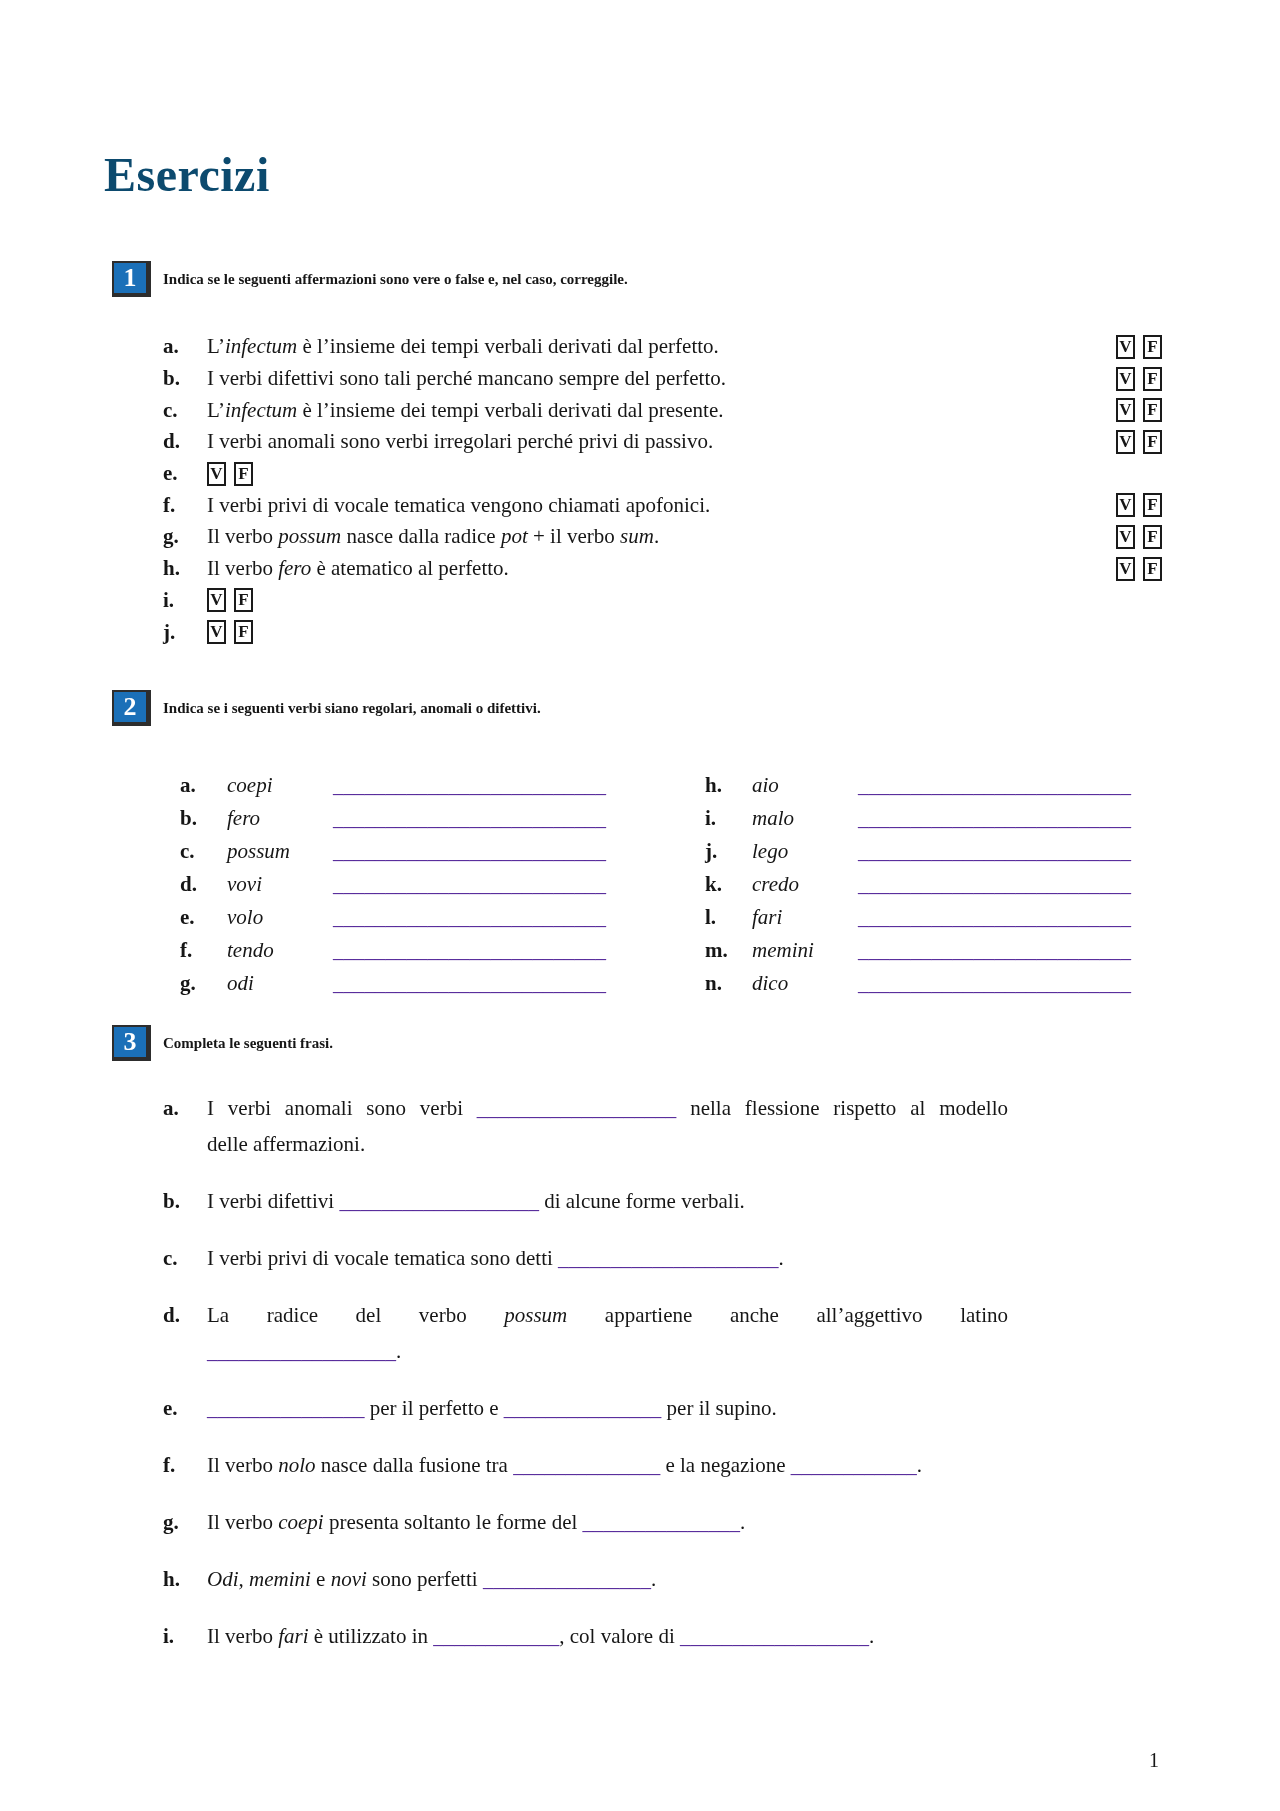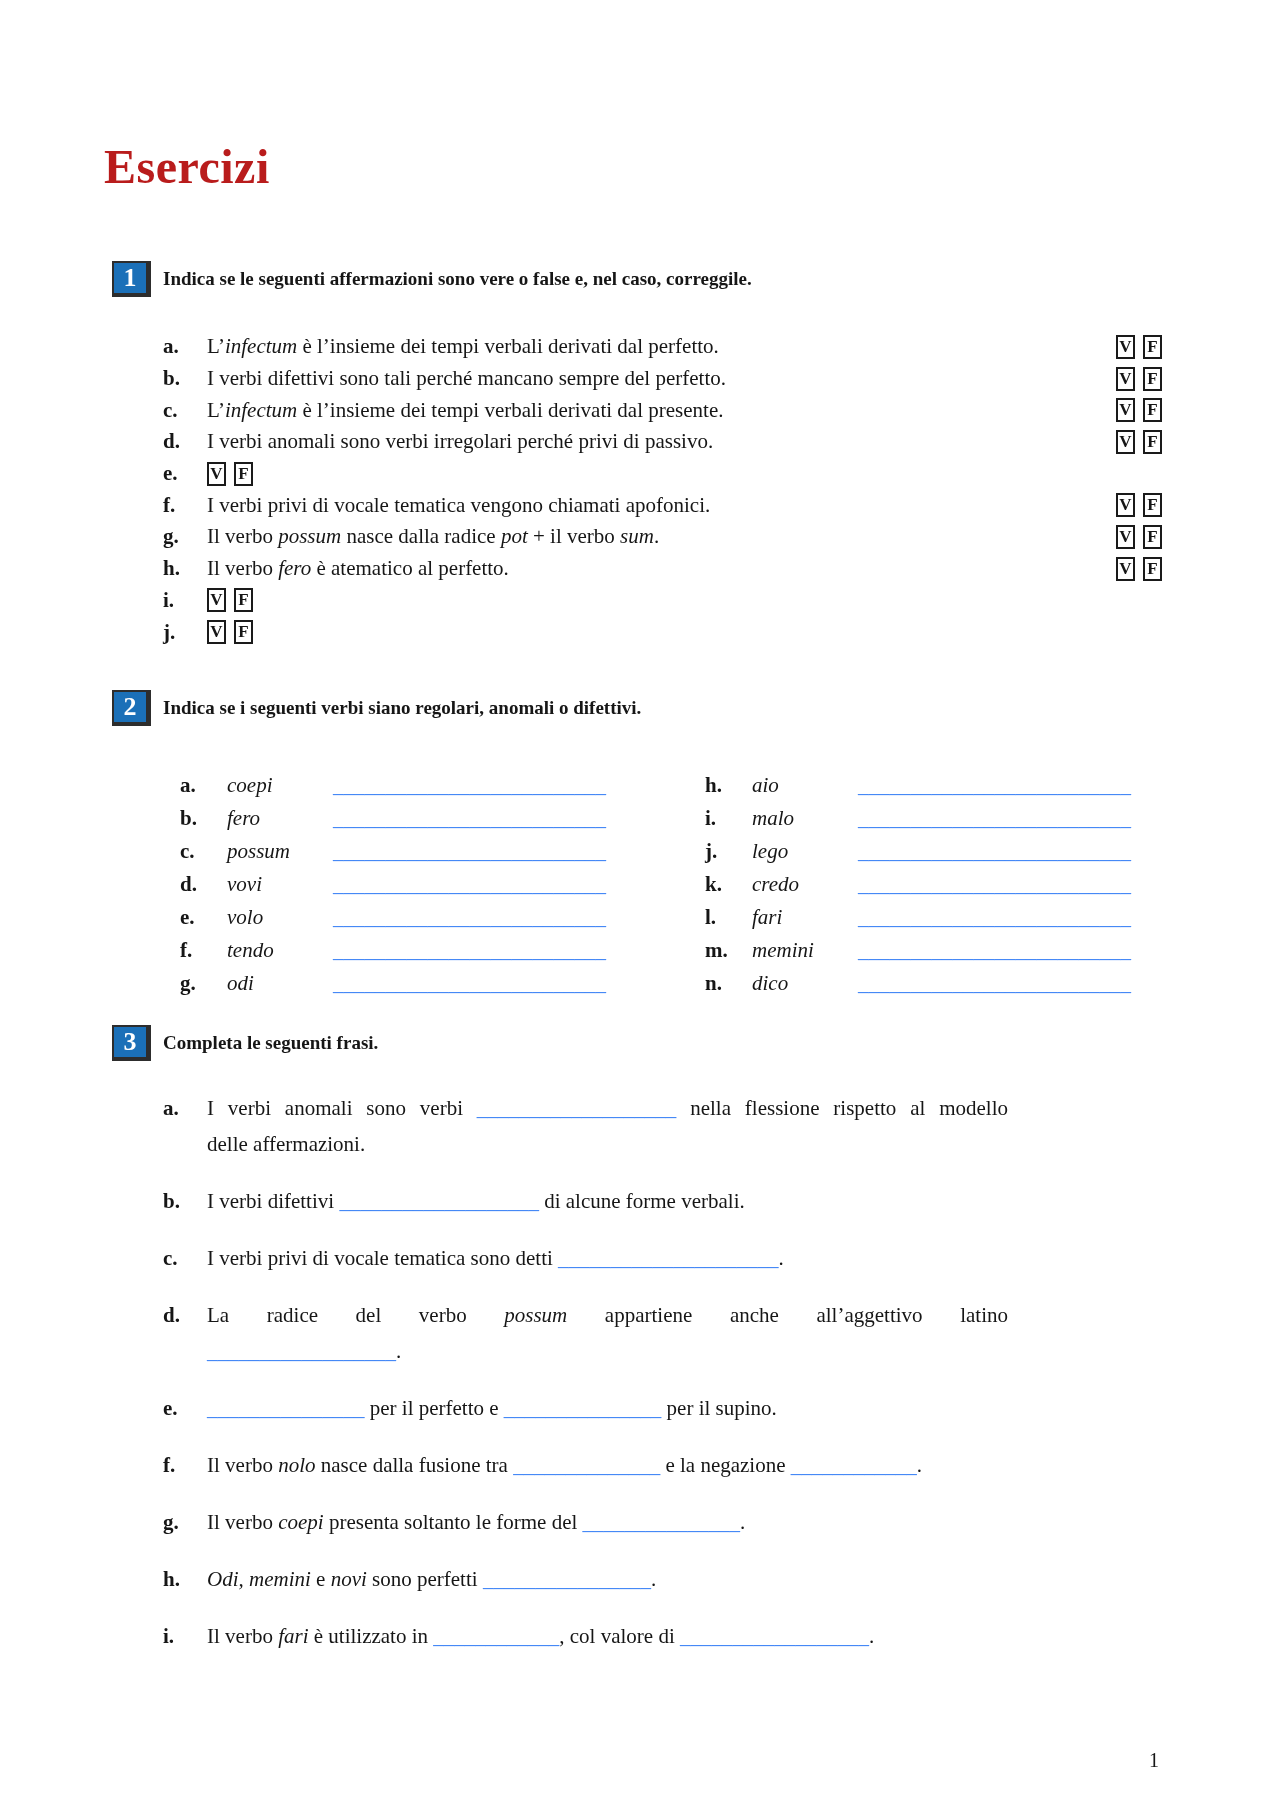--- a/index.html
+++ b/index.html
@@ -5,37 +5,37 @@
   html,body{margin:0;padding:0;background:#ffffff;}
   .page{
     position:relative;
     width:1280px;height:1811px;
     background:#ffffff;
     font-family:"Liberation Serif", serif;
     color:#161616;
     overflow:hidden;
   }
   .title{
-    position:absolute;left:104px;top:143px;margin:0;
+    position:absolute;left:104px;top:151px;margin:0;
     font-size:48px;line-height:1;font-weight:700;
-    color:#b91c1c;letter-spacing:0.5px;
+    color:#0c4a6e;letter-spacing:0.5px;
   }
   
   .ex-header{position:absolute;left:112px;display:flex;align-items:center;}
   .ex-header.h1{top:261px;}
   .ex-header.h2{top:690px;}
   .ex-header.h3{top:1025px;}
   .numbox{
     width:32px;height:30px;flex:0 0 auto;
     background:#1b70b8;
     border:2px solid #2d2d2d;border-right-width:5px;border-bottom-width:4px;
     color:#ffffff;font-size:26px;font-weight:700;
     display:flex;align-items:center;justify-content:center;
   }
-  .instruction{margin:0 0 0 12px;font-size:19px;font-weight:700;white-space:nowrap;}
+  .instruction{margin:0 0 0 12px;font-size:15px;font-weight:700;white-space:nowrap;}
 
   
   .tf-items{position:absolute;left:163px;top:331px;width:999px;}
   .tf-row{display:flex;align-items:center;height:31.7px;font-size:21px;}
   .tf-label{width:44px;font-weight:700;flex:0 0 auto;}
   .tf-text{flex:1;white-space:nowrap;}
   .tf-boxes{display:flex;gap:8px;flex:0 0 auto;}
   .checkbox{
     width:19px;height:24px;box-sizing:border-box;
     border:2px solid #1a1a1a;background:#fff;
@@ -43,21 +43,21 @@
     font-family:"Liberation Serif", serif;
   }
 
   
   .verb-col{position:absolute;top:770px;}
   .verb-col.left{left:180px;}
   .verb-col.right{left:705px;}
   .verb-row{display:flex;height:33px;font-size:21px;line-height:30px;align-items:baseline;}
   .verb-label{width:47px;font-weight:700;flex:0 0 auto;}
   .verb-word{width:106px;font-style:italic;flex:0 0 auto;}
-  .blank-inline{white-space:nowrap;color:#3b82f6;}
+  .blank-inline{white-space:nowrap;color:#4c1d95;}
 
   
   .fx-items{position:absolute;left:163px;top:1090px;width:845px;}
   .fx-item{display:flex;margin-bottom:21px;font-size:21px;line-height:36px;}
   .fx-label{width:44px;font-weight:700;flex:0 0 auto;}
   .fx-body{flex:1;min-width:0;}
   .fx-line{display:block;}
   .fx-line.justify{text-align:justify;text-align-last:justify;}
 
   .page-number{position:absolute;left:1149px;top:1749px;font-size:20px;}

